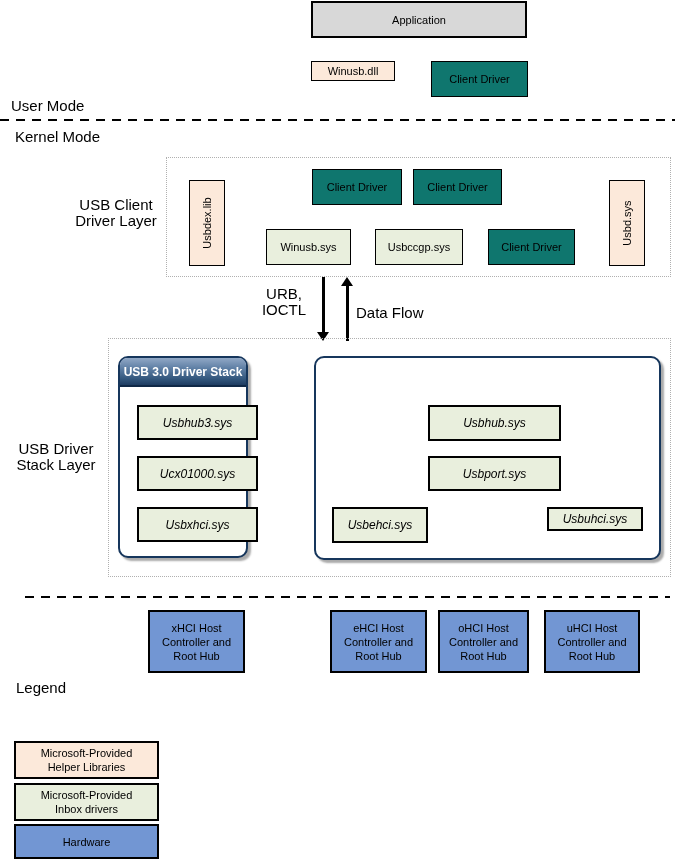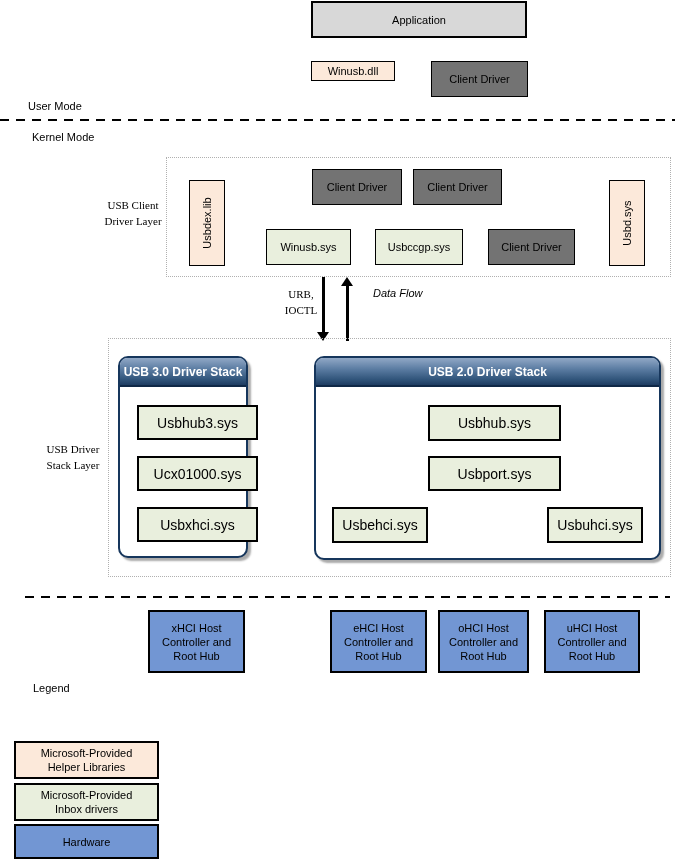--- a/index.html
+++ b/index.html
@@ -9,37 +9,37 @@
   }
   .box {
     position:absolute; display:flex; align-items:center; justify-content:center;
     text-align:center; font-size:11px; line-height:14px; color:#000; box-sizing:border-box;
   }
   .b1 { border:1px solid #000; }
   .b2 { border:2px solid #000; }
   .pre { white-space:pre-line; }
   .gray   { background:#d8d8d8; }
   .cream  { background:#fce9da; }
-  .lblue  { background:#737373; }
+  .lblue  { background:#0f766e; }
   .lgreen { background:#e9efdd; }
   .hwblue { background:#7296d3; }
-  .label { position:absolute; font-size:11px; line-height:16px; color:#000;margin-left:17px; }
-  .center { text-align:center;font-family:Liberation Serif, serif; }
+  .label { position:absolute; font-size:15px; line-height:16px; color:#000; }
+  .center { text-align:center; }
   .dash-line { position:absolute; height:2px;
     background:repeating-linear-gradient(90deg,#000 0 9px,transparent 9px 16px); }
   .dotted-container { position:absolute; border:1px dotted #b0b0b0; box-sizing:border-box; }
   .vbox { position:absolute; display:flex; align-items:center; justify-content:center; box-sizing:border-box; }
   .vtext { transform:rotate(-90deg); white-space:nowrap; font-size:11px; }
   .stack { position:absolute; background:#fff; border:2px solid #16365c; border-radius:10px;
     box-shadow:3px 3px 2px #ababab; box-sizing:border-box; }
   .stack-header { height:27px; border-radius:7px 7px 0 0; border-bottom:2px solid #0f2847;
     background:linear-gradient(180deg,#91a8c6 0%,#5c7da3 40%,#30547a 80%,#1e3c62 100%);
     color:#fff; font-weight:bold; font-size:12px; display:flex; align-items:center; justify-content:center; }
   .inner-box { position:absolute; display:flex; align-items:center; justify-content:center;
-    border:2px solid #000; background:#e9efdd; font-size:14px; box-sizing:border-box; text-align:center; }
+    border:2px solid #000; background:#e9efdd; font-size:12px; box-sizing:border-box; text-align:center;font-style:italic; }
   .arrow-line { position:absolute; width:3px; background:#000; }
   .arrow-head-down { position:absolute; width:0; height:0;
     border-left:6px solid transparent; border-right:6px solid transparent; border-top:9px solid #000; }
   .arrow-head-up { position:absolute; width:0; height:0;
     border-left:6px solid transparent; border-right:6px solid transparent; border-bottom:9px solid #000; }
 </style>
 </head>
 <body>
 
 <div id="diagram">
@@ -81,40 +81,39 @@
 
   <div class="label pre center" style="left:258px; top:286px; width:52px;">URB,
 IOCTL</div>
 
   <div class="arrow-line" style="left:322px; top:277px; height:56px;"></div>
   <div class="arrow-head-down" style="left:317px; top:332px;"></div>
 
   <div class="arrow-head-up" style="left:341px; top:277px;"></div>
   <div class="arrow-line" style="left:346px; top:285px; height:56px;"></div>
 
-  <div class="label" style="left:356px; top:285px;font-style:italic;">Data Flow</div>
+  <div class="label" style="left:356px; top:305px;">Data Flow</div>
 
   <div class="label pre center" style="left:10px; top:441px; width:92px;">USB Driver
 Stack Layer</div>
 
   <div class="dotted-container" style="left:108px; top:338px; width:563px; height:239px;"></div>
 
   <div class="stack" style="left:118px; top:356px; width:130px; height:202px;">
     <div class="stack-header">USB 3.0 Driver Stack</div>
     <div class="inner-box" style="left:17px; top:47px; width:121px; height:35px;">Usbhub3.sys</div>
     <div class="inner-box" style="left:17px; top:98px; width:121px; height:35px;">Ucx01000.sys</div>
     <div class="inner-box" style="left:17px; top:149px; width:121px; height:35px;">Usbxhci.sys</div>
   </div>
 
   <div class="stack" style="left:314px; top:356px; width:347px; height:204px;">
-    <div class="stack-header">USB 2.0 Driver Stack</div>
     <div class="inner-box" style="left:112px; top:47px; width:133px; height:36px;">Usbhub.sys</div>
     <div class="inner-box" style="left:112px; top:98px; width:133px; height:35px;">Usbport.sys</div>
     <div class="inner-box" style="left:16px; top:149px; width:96px; height:36px;">Usbehci.sys</div>
-    <div class="inner-box" style="left:231px; top:149px; width:96px; height:36px;">Usbuhci.sys</div>
+    <div class="inner-box" style="left:231px; top:149px; width:96px; height:24px;">Usbuhci.sys</div>
   </div>
 
   <div class="dash-line" style="left:25px; top:596px; width:645px;"></div>
 
   <div class="box hwblue b2 pre" style="left:148px; top:610px; width:97px; height:63px;">xHCI Host
 Controller and
 Root Hub</div>
   <div class="box hwblue b2 pre" style="left:330px; top:610px; width:97px; height:63px;">eHCI Host
 Controller and
 Root Hub</div>

